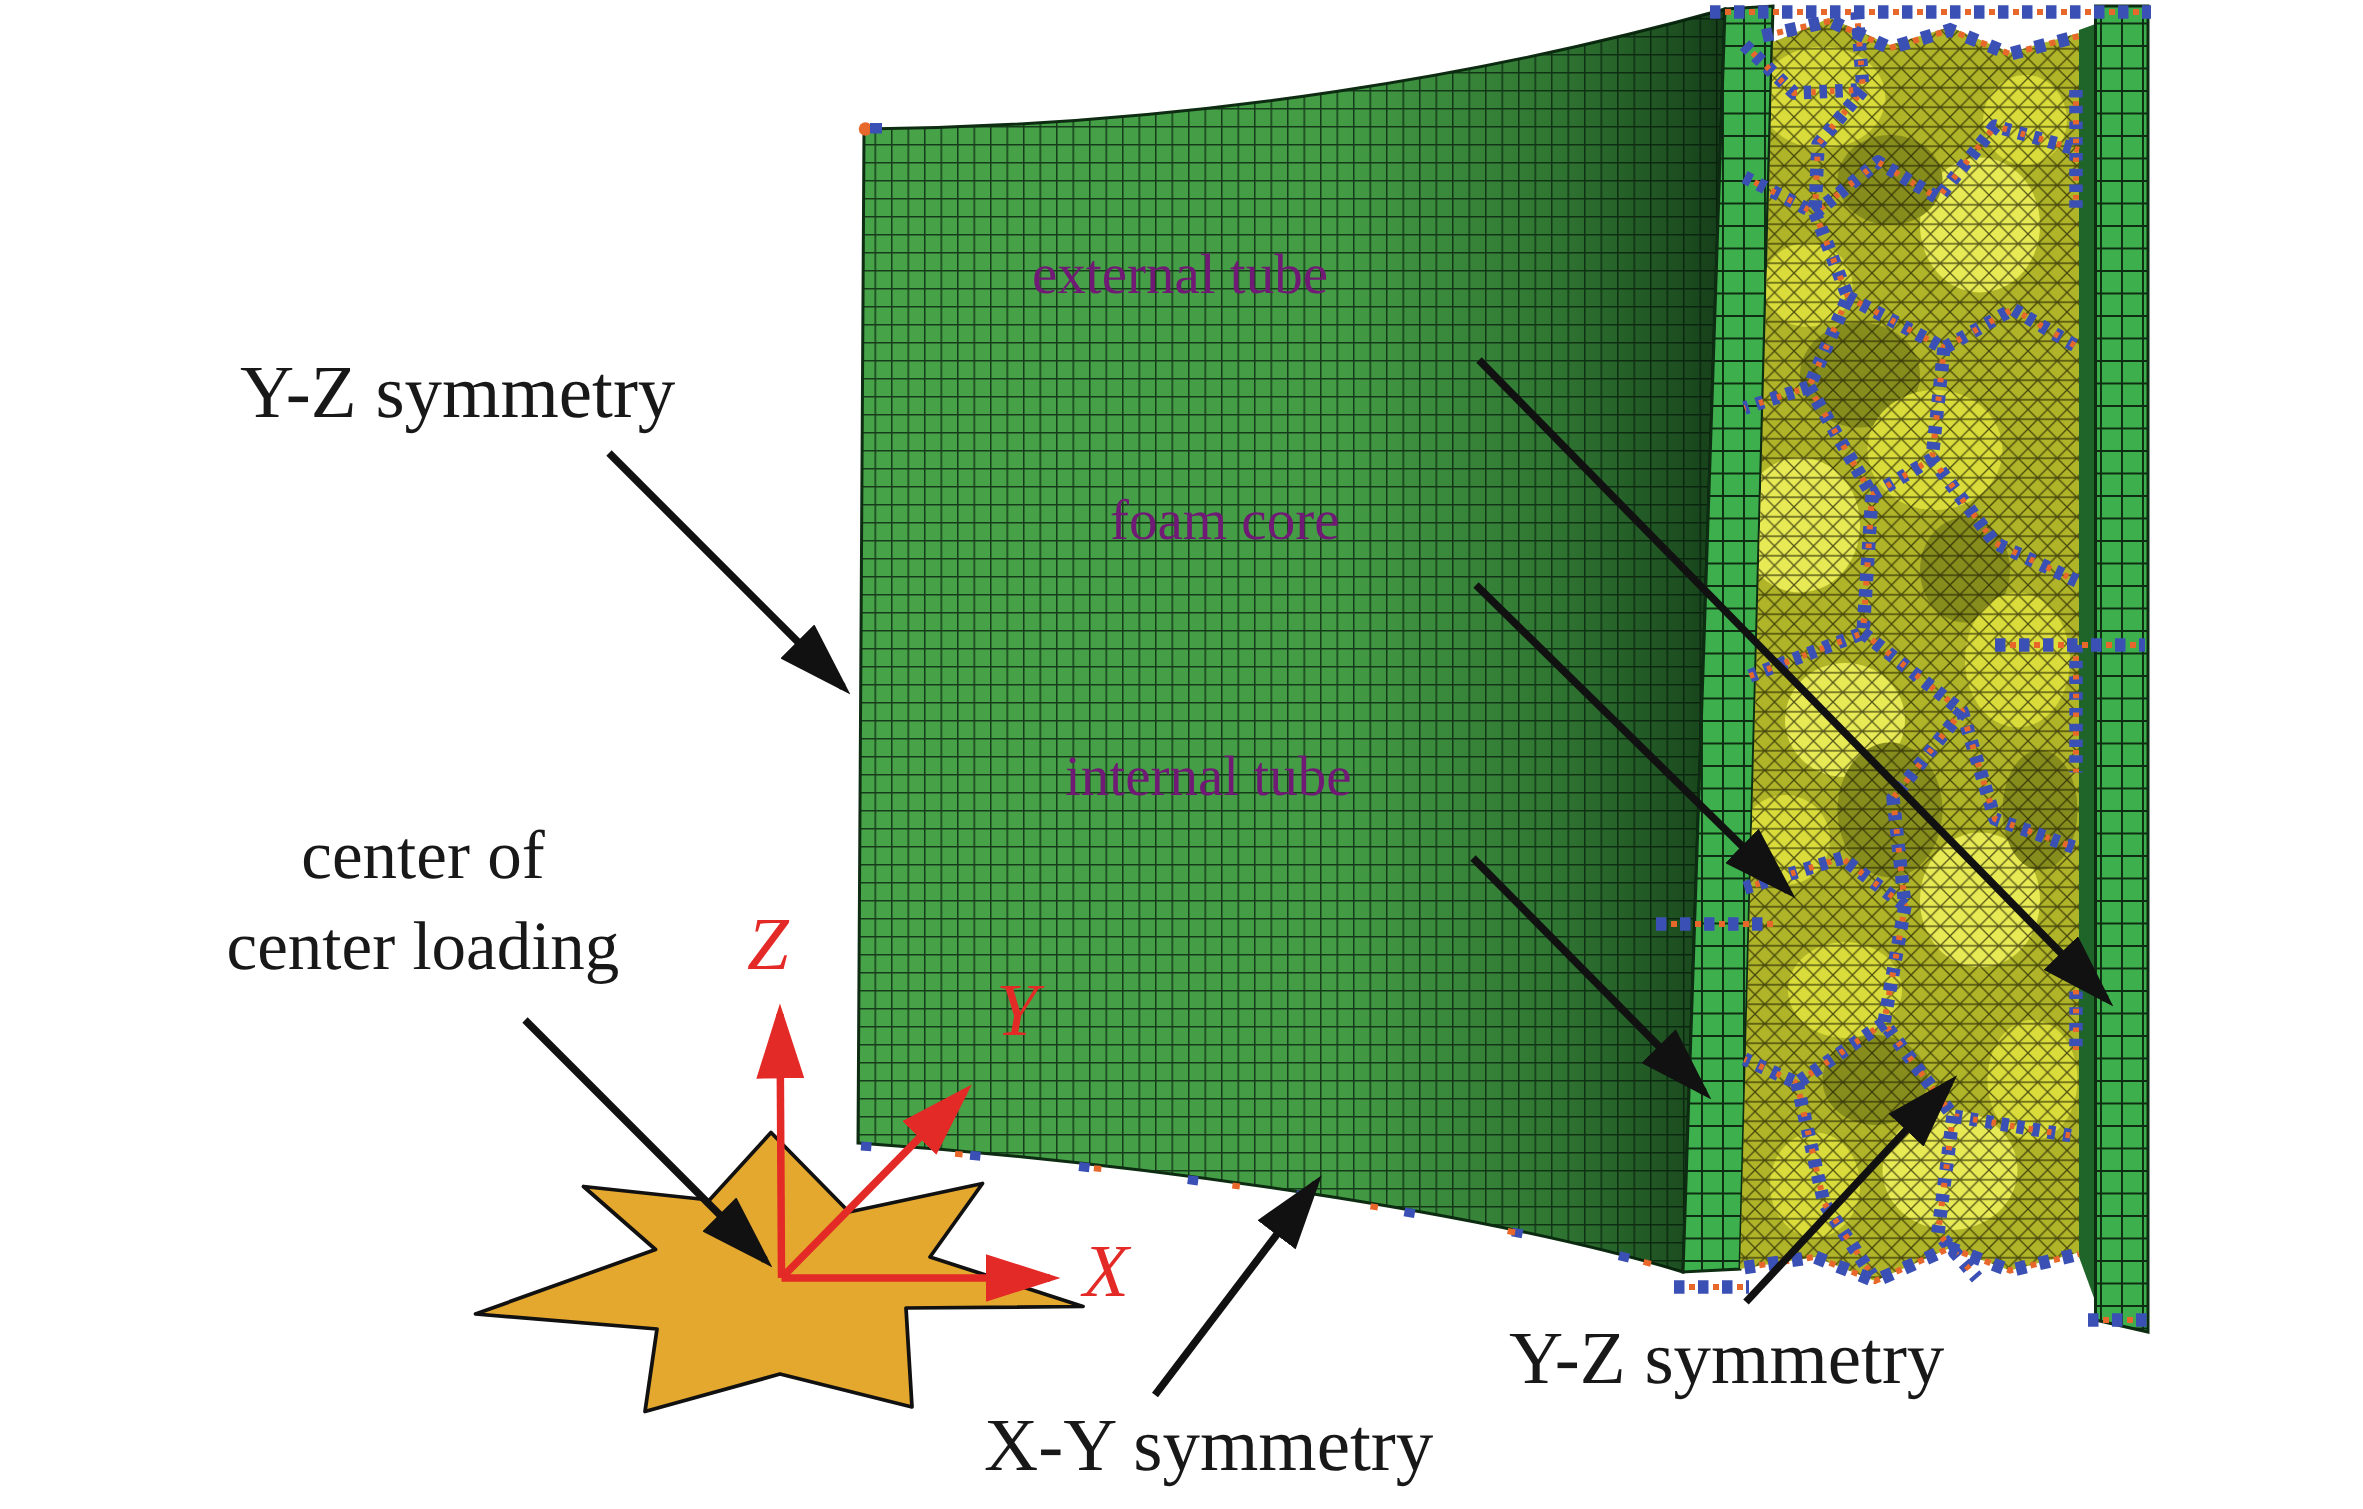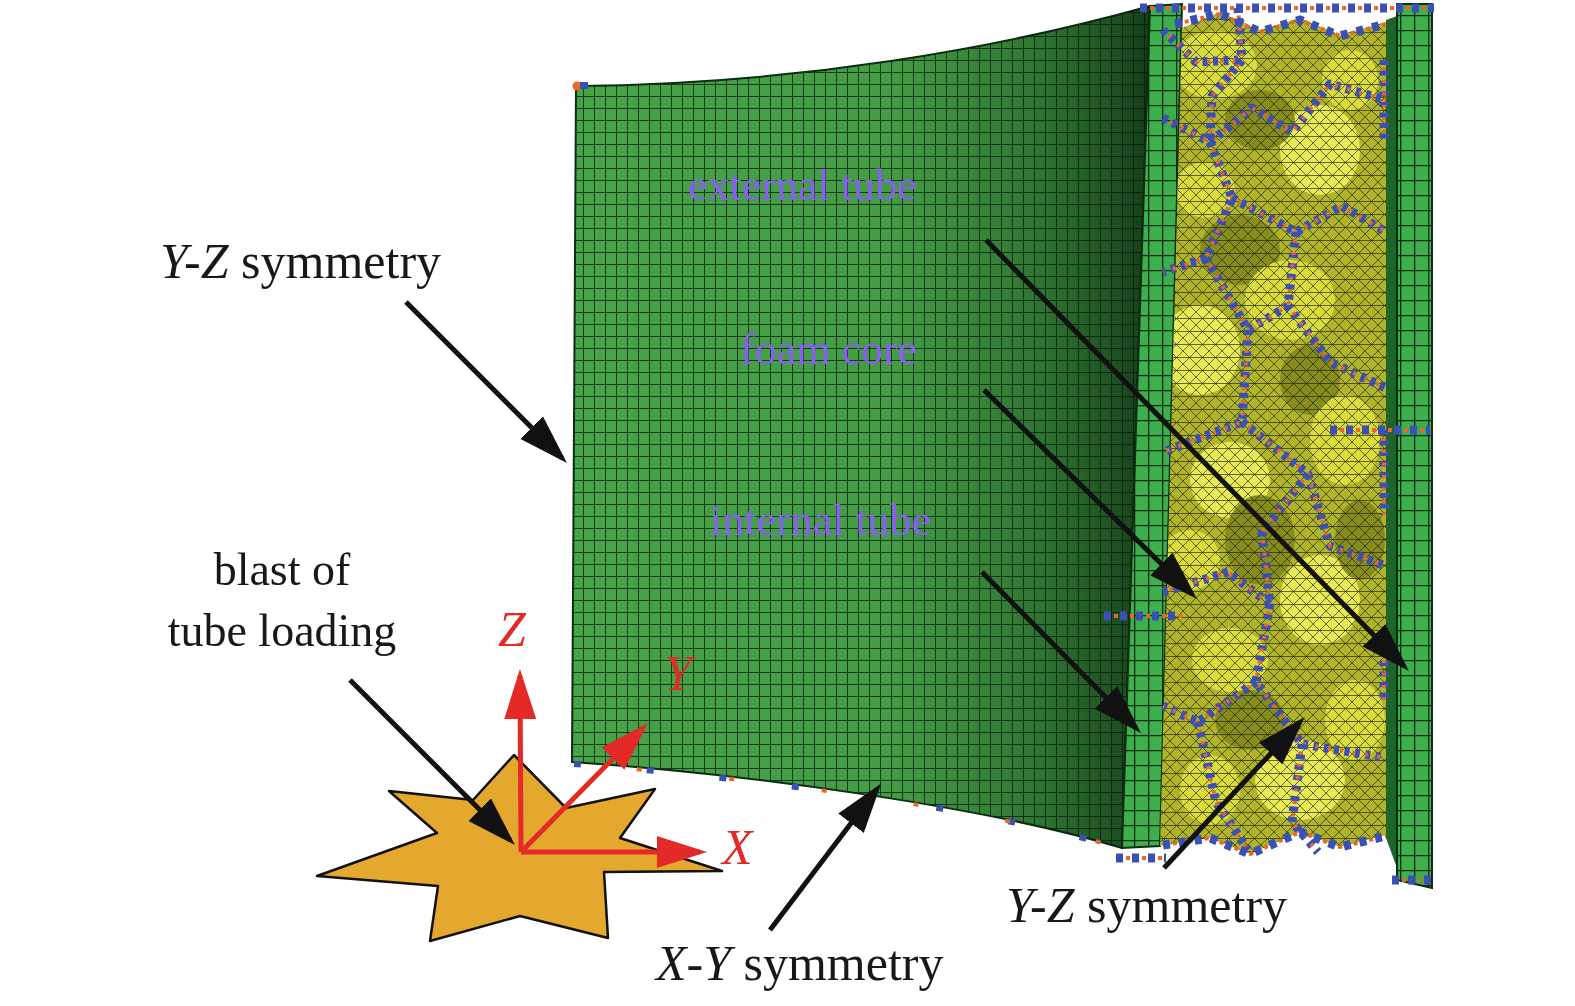--- a/index.html
+++ b/index.html
@@ -1,22 +1,22 @@
 <!DOCTYPE html>
 <html><head>
 <meta charset="utf-8">
 <style>
   html,body{margin:0;padding:0;background:#fff;}
   #stage{position:relative;width:1575px;height:1006px;background:#ffffff;overflow:hidden;
          font-family:"Liberation Serif","DejaVu Serif",serif;}
   #gfx{position:absolute;left:0;top:0;}
   .lbl{position:absolute;white-space:nowrap;color:#181818;line-height:1;}
-  .lbl .ital{font-style:italic;}
+  .lbl .ital{}
   .sym{font-size:50px;}
-  .white{color:#8b5cf6;font-size:44px;}
+  .white{color:#701a75;font-size:38px;}
   .blast{font-size:46px;line-height:1.32;text-align:center;white-space:normal;}
   .axis{font-size:50px;font-style:italic;color:#e32a26;}
   .seam-b{fill:none;stroke:#3b50b5;stroke-width:9;stroke-dasharray:5 5.5;stroke-linejoin:round;stroke-linecap:butt;}
   .seam-o{fill:none;stroke:#e8682c;stroke-width:4;stroke-dasharray:3 9.5;stroke-dashoffset:5;stroke-linejoin:round;}
   .edge-b{fill:none;stroke:#3b50b5;stroke-width:9;stroke-dasharray:7 9;}
   .edge-o{fill:none;stroke:#e8682c;stroke-width:4;stroke-dasharray:4 12;stroke-dashoffset:6;}
   .sparse-b{fill:none;stroke:#3b50b5;stroke-width:6;stroke-dasharray:7 66;}
   .sparse-o{fill:none;stroke:#e8682c;stroke-width:4;stroke-dasharray:5 88;stroke-dashoffset:30;}
   .blk{stroke:#111111;stroke-width:5;fill:none;}
   .red{stroke-width:5;fill:none;}
@@ -179,22 +179,22 @@
 
 <div class="lbl sym" style="left:160px;top:236px;"><span class="ital">Y-Z</span><span> symmetry</span></div>
 
 <div class="lbl white" style="left:688px;top:164px;">external tube</div>
 
 <div class="lbl white" style="left:710px;top:499px;">internal tube</div>
 
 <div class="lbl white" style="left:740px;top:328px;">foam core</div>
 
 <div class="lbl blast" style="left:122px;top:540px;width:320px;">
-  <div>blast of</div>
-  <div>tube loading</div>
+  <div>center of</div>
+  <div>center loading</div>
 </div>
 
 <div class="lbl sym" style="left:656px;top:938px;"><span class="ital">X-Y</span><span> symmetry</span></div>
 
 <div class="lbl sym" style="left:1006px;top:880px;"><span class="ital">Y-Z</span><span> symmetry</span></div>
 
 <div class="lbl axis" style="left:498px;top:604px;">Z</div>
 <div class="lbl axis" style="left:664px;top:648px;">Y</div>
 <div class="lbl axis" style="left:722px;top:822px;">X</div>
 

